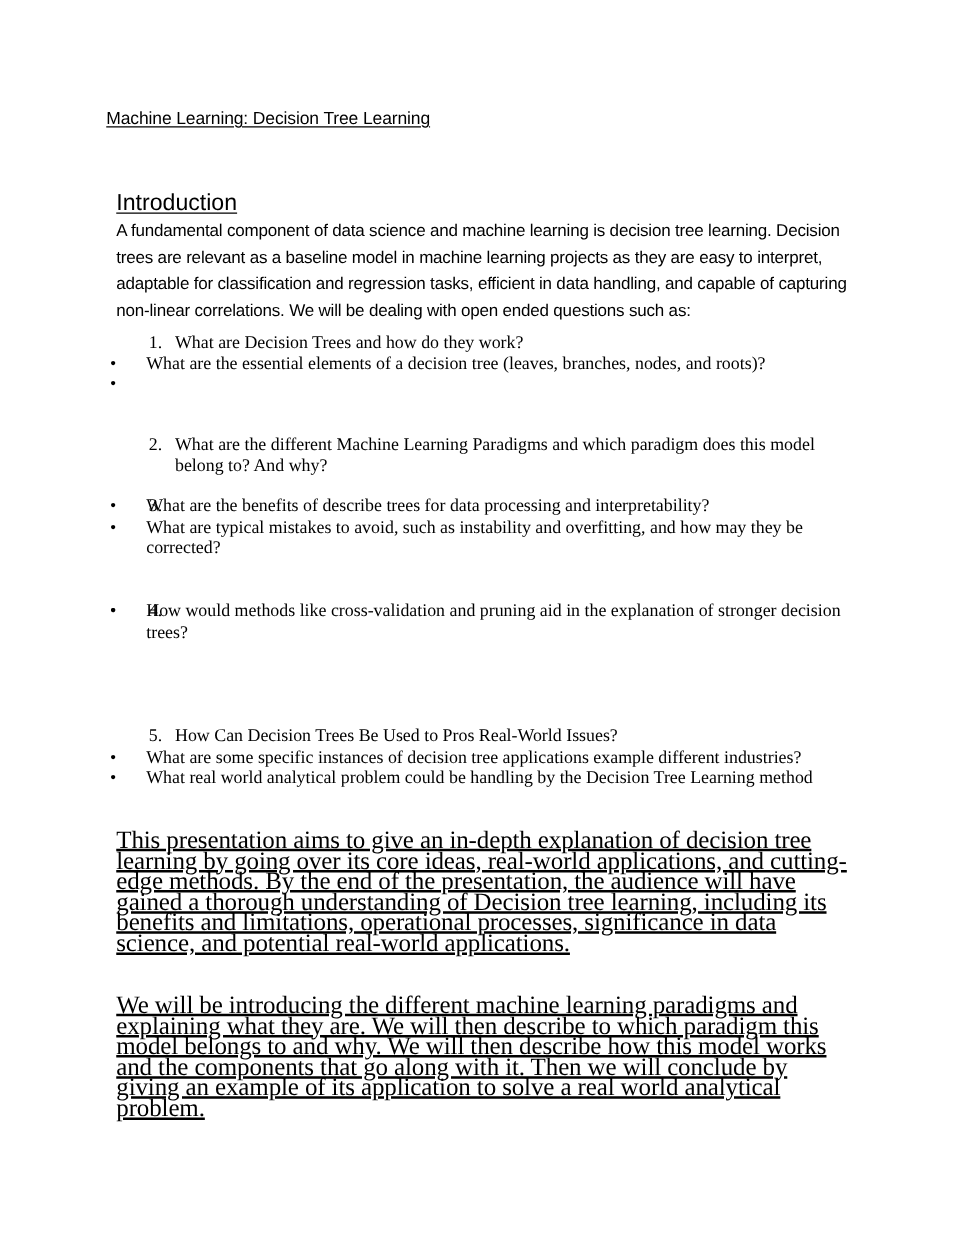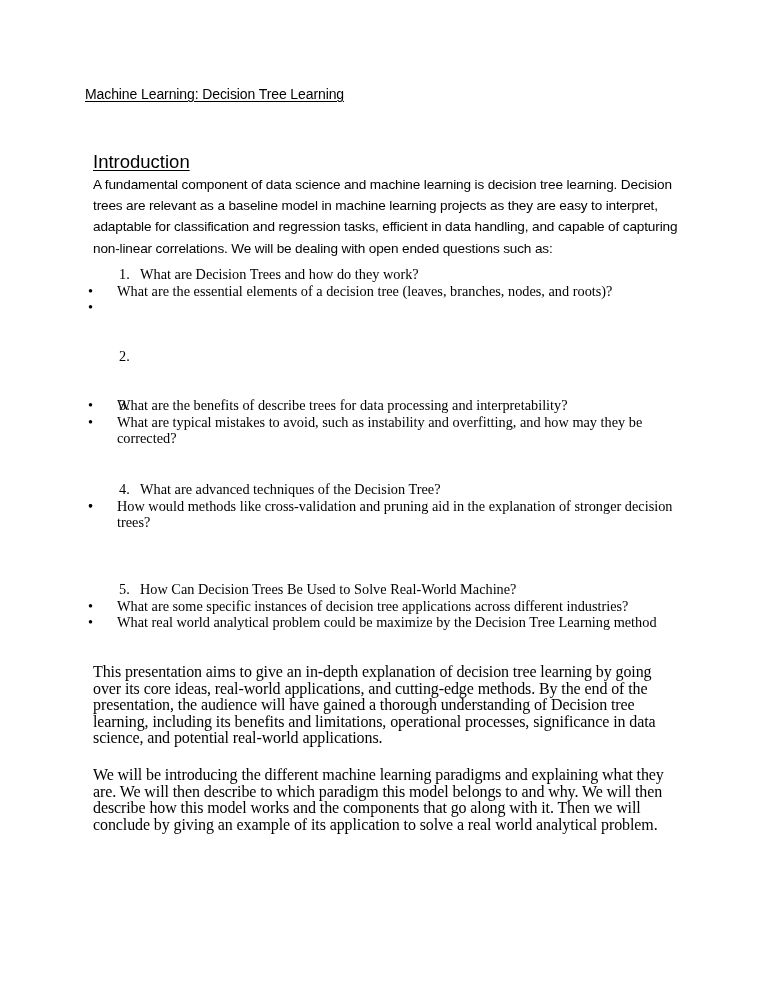--- a/index.html
+++ b/index.html
@@ -8,21 +8,21 @@
   .sans { font-family: "Liberation Sans", "DejaVu Sans", sans-serif; }
   .serif { font-family: "Liberation Serif", "DejaVu Serif", serif; }
   .h1 { position: absolute; left: 85px; top: 86px; font-size: 14px; text-decoration: underline; text-underline-offset: 2px; letter-spacing: -0.1px; white-space: nowrap; }
   .h2 { position: absolute; left: 93px; top: 123px; font-size: 18.5px; text-decoration: underline; text-underline-offset: 2px; white-space: nowrap; margin-top: 28px; }
   .intro { position: absolute; left: 93px; top: 174px; width: 590px; font-size: 13.6px; line-height: 21.2px; letter-spacing: -0.15px; margin: 0; }
   .block { position: absolute; left: 0; width: 768px; font-size: 14.3px; line-height: 16.5px; }
   .num { position: relative; padding-left: 140px; width: 540px; }
   .num .n { position: absolute; left: 119px; top: 0; }
   .bul { position: relative; padding-left: 117px; width: 563px; }
   .bul .dot { position: absolute; left: 88px; top: 0; }
-  .para { position: absolute; left: 93px; width: 590px; font-size: 16px; line-height: 16.6px; margin: 0; letter-spacing: -0.1px; }
+  .para { position: absolute; left: 93px; width: 590px; font-size: 20px; line-height: 16.6px; margin: 0; letter-spacing: -0.1px; text-decoration: underline; }
 </style>
 </head>
 <body>
 
 <div class="page">
 
   <div class="h1 sans">Machine Learning: Decision Tree Learning</div>
   <div class="h2 sans">Introduction</div>
 
   <p class="intro sans">A fundamental component of data science and machine learning is decision tree learning. Decision trees are relevant as a baseline model in machine learning projects as they are easy to interpret, adaptable for classification and regression tasks, efficient in data handling, and capable of capturing non-linear correlations.  We will be dealing with open ended questions such as:</p>
@@ -37,63 +37,63 @@
       <span>What are the essential elements of a decision tree (leaves, branches, nodes, and roots)?</span>
     </div>
     <div class="bul">
       <span class="dot">•</span>
     </div>
   </div>
 
   <div class="block serif" style="top:348px;">
     <div class="num">
       <span class="n">2.</span>
+      <span>What are the different Machine Learning Paradigms and which paradigm does this model belong to? And why?</span>
     </div>
   </div>
 
   <div class="block serif" style="top:397px;">
     <div class="num">
       <span class="n">3.</span>
     </div>
     <div class="bul">
       <span class="dot">•</span>
       <span>What are the benefits of describe trees for data processing and interpretability?</span>
     </div>
     <div class="bul">
       <span class="dot">•</span>
       <span>What are typical mistakes to avoid, such as instability and overfitting, and how may they be corrected?</span>
     </div>
   </div>
 
   <div class="block serif" style="top:481px;">
     <div class="num">
       <span class="n">4.</span>
-      <span>What are advanced techniques of the Decision Tree?</span>
     </div>
     <div class="bul">
       <span class="dot">•</span>
     </div>
     <div class="bul">
       <span class="dot">•</span>
       <span>How would methods like cross-validation and pruning aid in the explanation of stronger decision trees?</span>
     </div>
   </div>
 
   <div class="block serif" style="top:581px;">
     <div class="num">
       <span class="n">5.</span>
-      <span>How Can Decision Trees Be Used to Solve Real-World Machine?</span>
+      <span>How Can Decision Trees Be Used to Pros Real-World Issues?</span>
     </div>
     <div class="bul">
       <span class="dot">•</span>
-      <span>What are some specific instances of decision tree applications across different industries?</span>
+      <span>What are some specific instances of decision tree applications example different industries?</span>
     </div>
     <div class="bul">
       <span class="dot">•</span>
-      <span>What real world analytical problem could be maximize by the Decision Tree Learning method</span>
+      <span>What real world analytical problem could be handling by the Decision Tree Learning method</span>
     </div>
   </div>
 
   <p class="para serif" style="top:664px;">This presentation aims to give an in-depth explanation of decision tree learning by going over its core ideas, real-world applications, and cutting-edge methods. By the end of the presentation, the audience will have gained a thorough understanding of Decision tree learning, including its benefits and limitations, operational processes, significance in data science, and potential real-world applications.</p>
 
-  <p class="para serif" style="top:767px;">We will be introducing the different machine learning paradigms and explaining what they are. We will then describe to which paradigm this model belongs to and why. We will then describe how this model works and the components that go along with it. Then we will conclude by giving an example of its application to solve a real world analytical problem.</p>
+  <p class="para serif" style="top:796px;">We will be introducing the different machine learning paradigms and explaining what they are. We will then describe to which paradigm this model belongs to and why. We will then describe how this model works and the components that go along with it. Then we will conclude by giving an example of its application to solve a real world analytical problem.</p>
 
 </div>
 
 </body></html>

